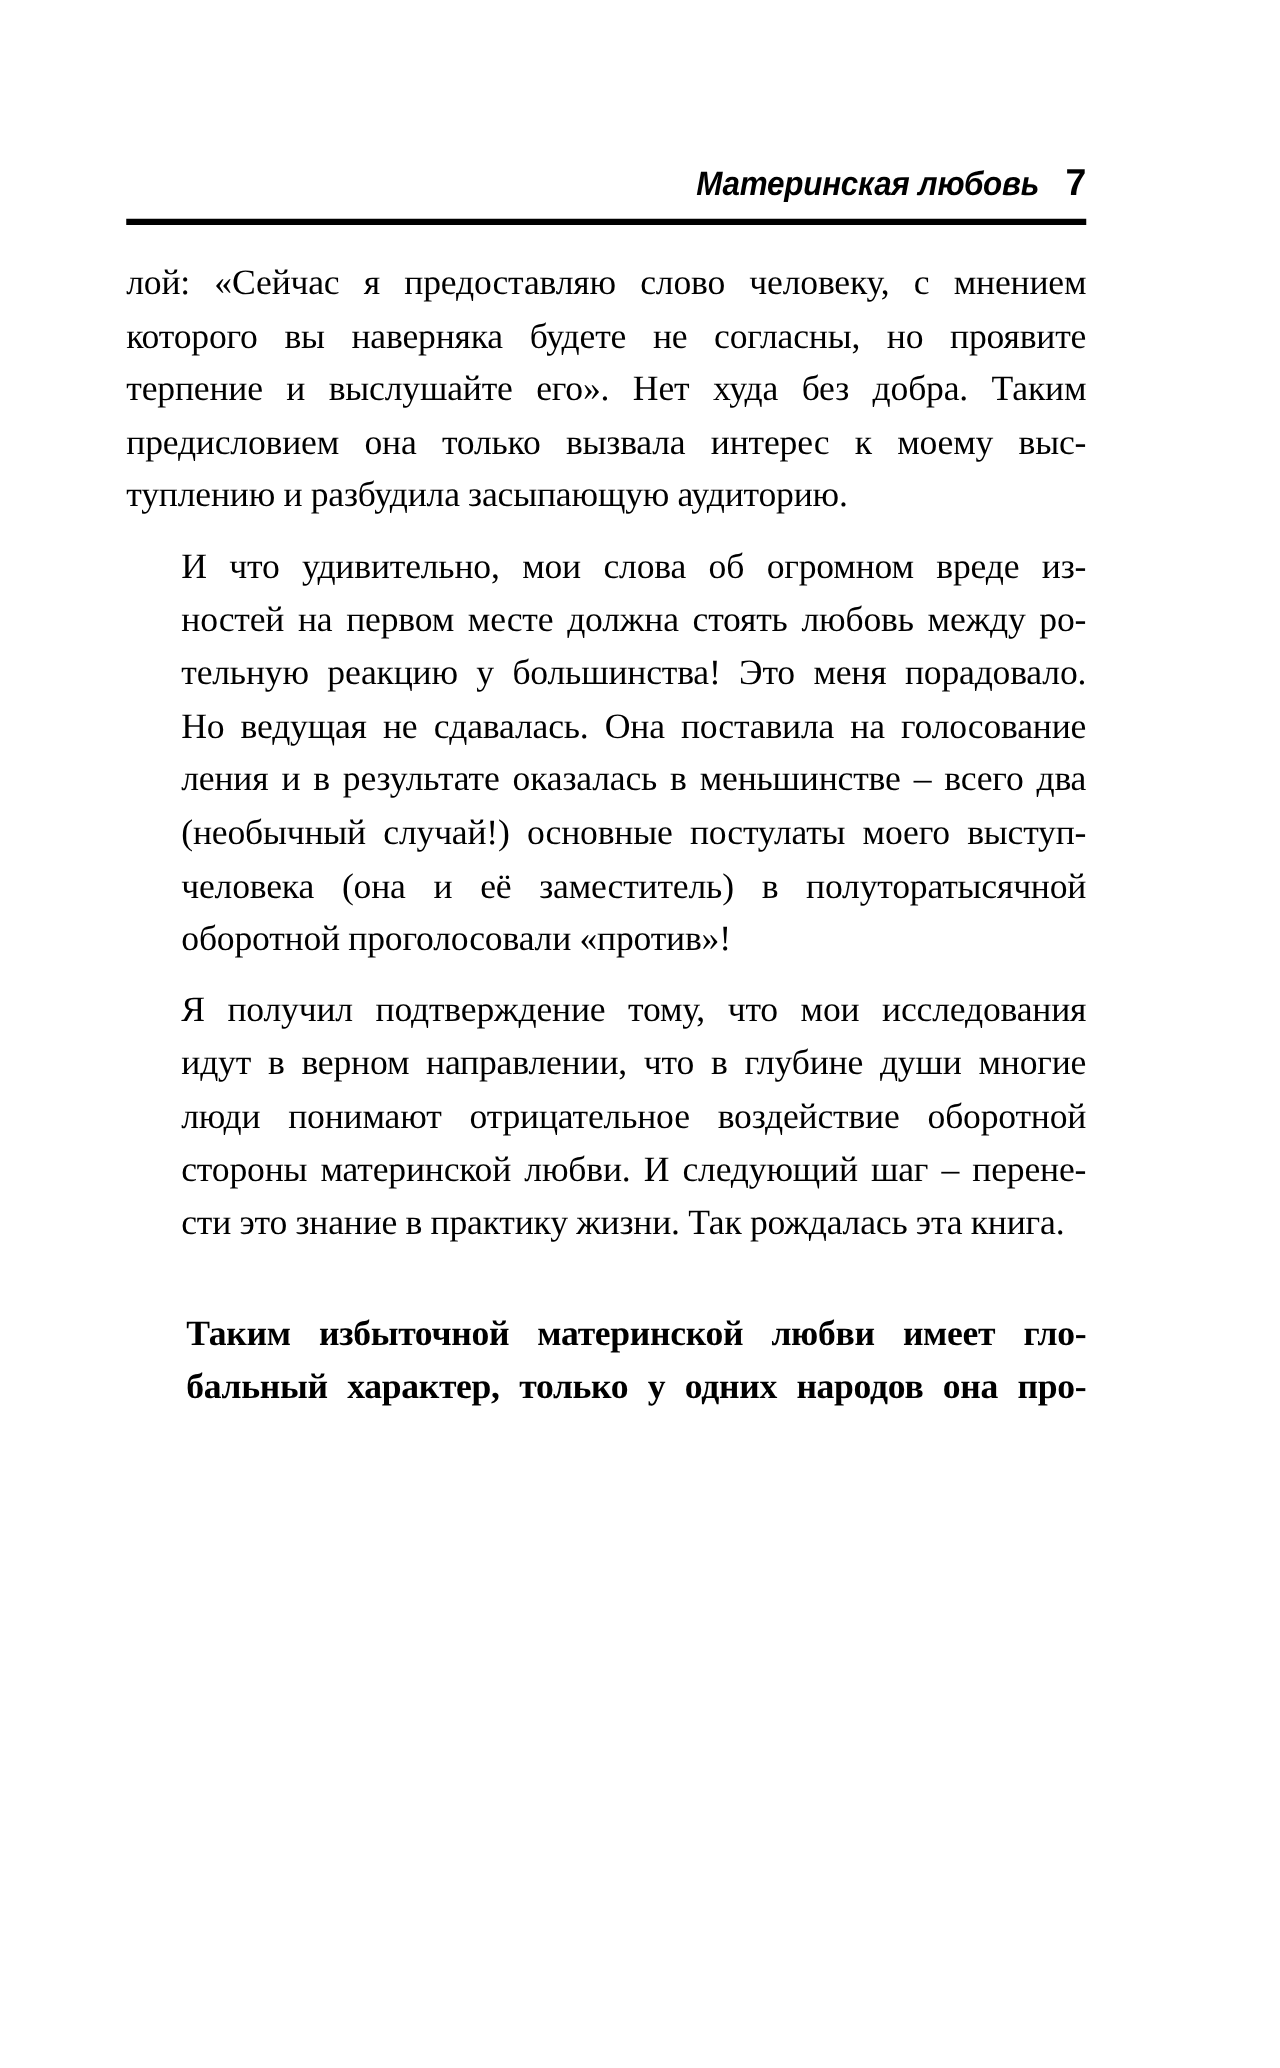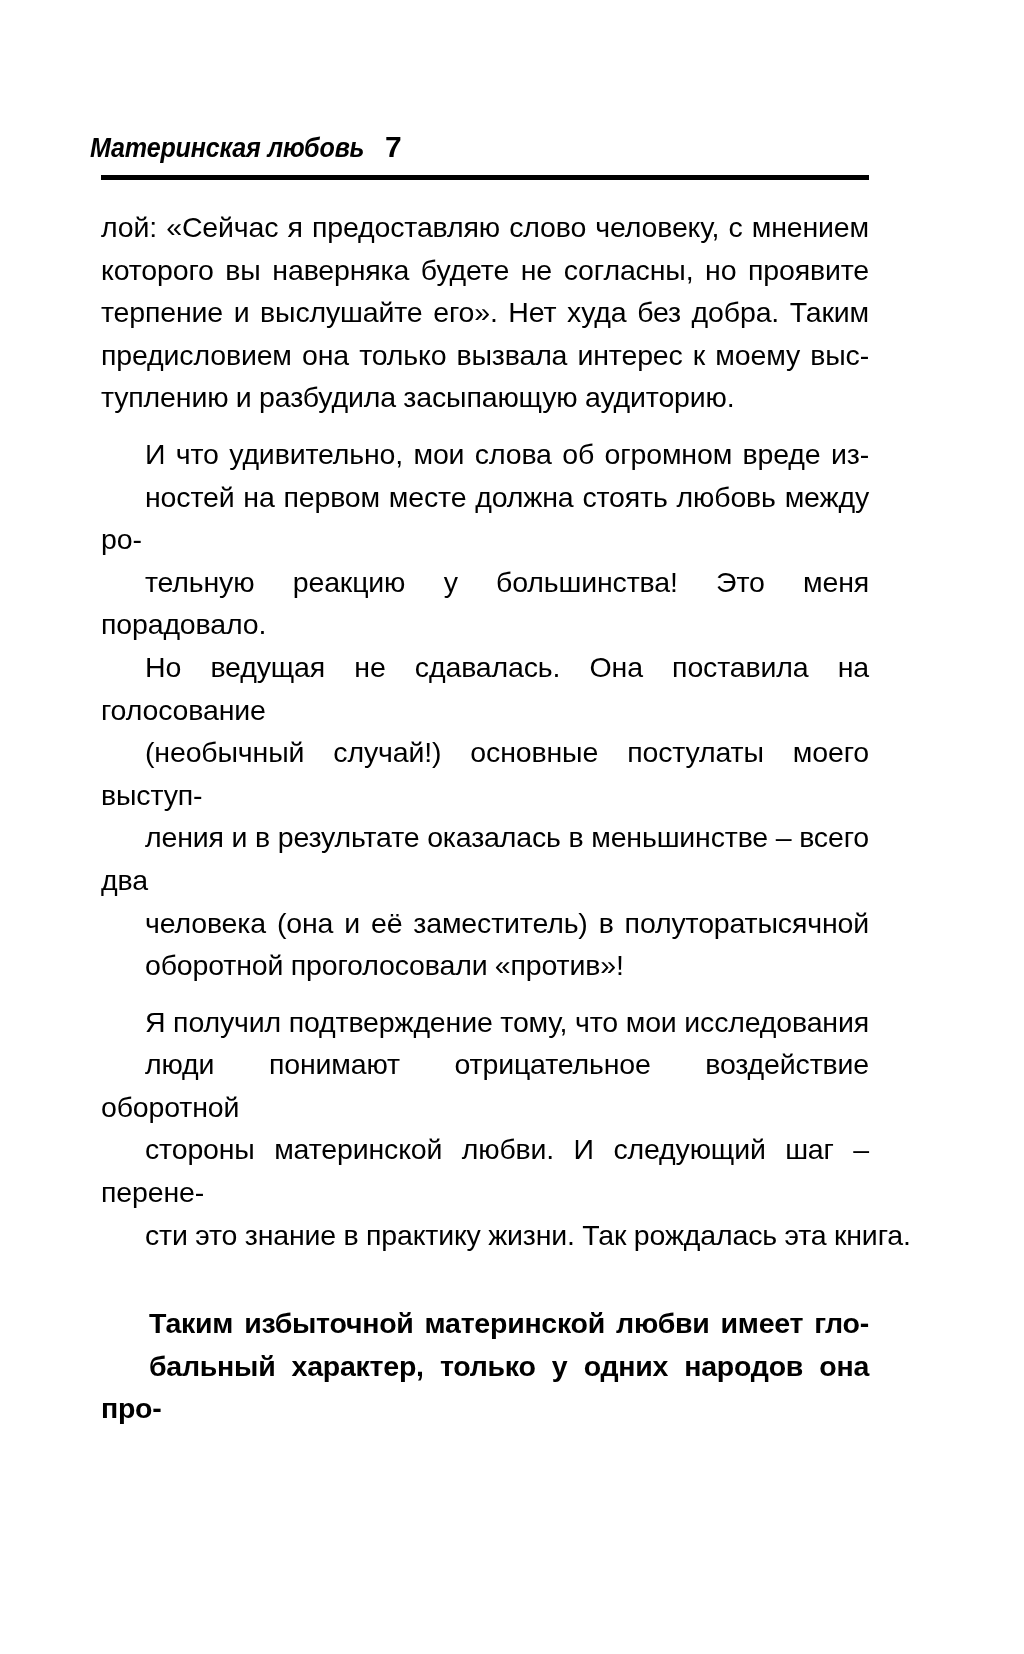--- a/index.html
+++ b/index.html
@@ -17,26 +17,26 @@
     margin: 0 auto;
     overflow: hidden;
     font-family: "Liberation Sans", "DejaVu Sans", sans-serif;
     color: #000000;
     -webkit-font-smoothing: none;
   }
 
   
   .running-head {
     position: absolute;
-    left: 90px;
+    left: 101px;
     top: 132px;
     width: 768px;
     display: flex;
     align-items: baseline;
-    justify-content: flex-start;
+    justify-content: flex-end;
   }
 
   .running-head-title {
     font-style: italic;
     font-weight: 700;
     font-size: 27px;
     letter-spacing: -0.2px;
     white-space: nowrap;
     transform: scaleX(0.93);
     transform-origin: left center;
@@ -91,20 +91,21 @@
   }
 
   .gap {
     height: 46px;
   }
 
   
   .line {
     display: block;
     white-space: pre;
+    font-family: Liberation Serif, serif;
   }
 
   .line.j {
     text-align: justify;
     text-align-last: justify;
     white-space: normal;
   }
 </style>
 </head>
 <body>
@@ -126,28 +127,29 @@
       <span class="line j">терпение и выслушайте его». Нет худа без добра. Таким</span>
       <span class="line j">предисловием она только вызвала интерес к моему выс-</span>
       <span class="line">туплению и разбудила засыпающую аудиторию.</span>
     </p>
 
     <p class="para indent">
       <span class="line j" style="text-indent:44px">И что удивительно, мои слова об огромном вреде из-</span>
       <span class="line j">ностей на первом месте должна стоять любовь между ро-</span>
       <span class="line j">тельную реакцию у большинства! Это меня порадовало.</span>
       <span class="line j">Но ведущая не сдавалась. Она поставила на голосование</span>
+      <span class="line j">ления и в результате оказалась в меньшинстве – всего два</span>
       <span class="line j">(необычный случай!) основные постулаты моего выступ-</span>
-      <span class="line j">ления и в результате оказалась в меньшинстве – всего два</span>
       <span class="line j">человека (она и её заместитель) в полуторатысячной</span>
       <span class="line">оборотной проголосовали «против»!</span>
     </p>
 
     <p class="para indent">
       <span class="line j" style="text-indent:44px">Я получил подтверждение тому, что мои исследования</span>
+      <span class="line j">идут в верном направлении, что в глубине души многие</span>
       <span class="line j">люди понимают отрицательное воздействие оборотной</span>
       <span class="line j">стороны материнской любви. И следующий шаг – перене-</span>
       <span class="line">сти это знание в практику жизни. Так рождалась эта книга.</span>
     </p>
 
     <div class="gap"></div>
 
     <p class="para bold">
       <span class="line j" style="text-indent:48px">Таким избыточной материнской любви имеет гло-</span>
       <span class="line j">бальный характер, только у одних народов она про-</span>

